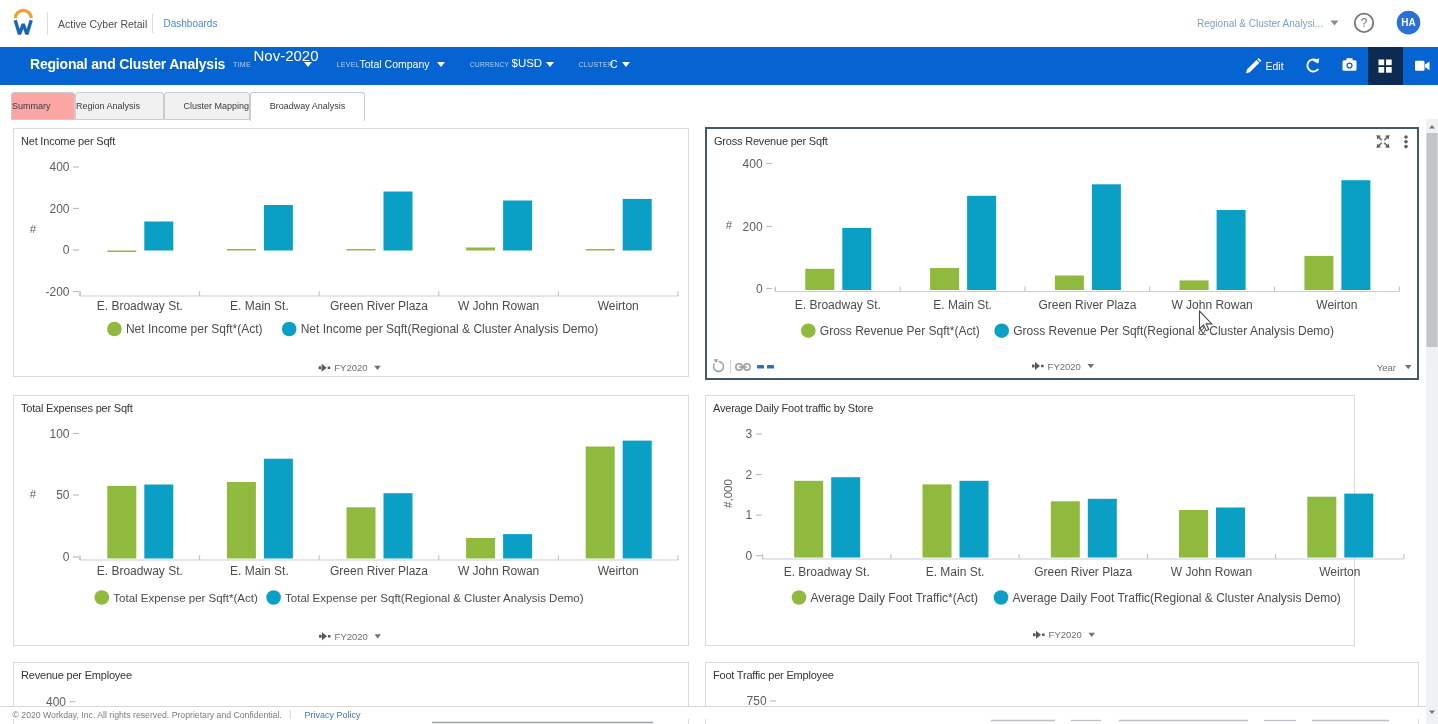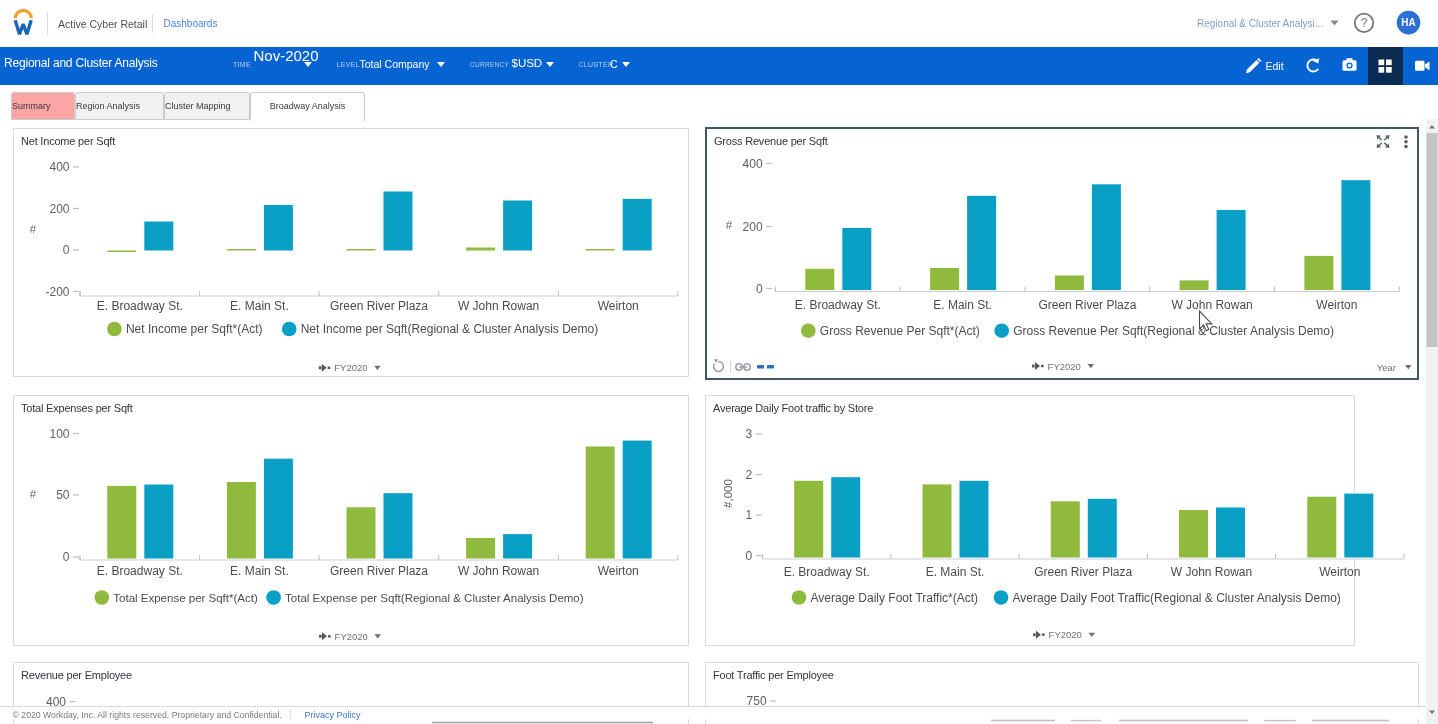--- a/index.html
+++ b/index.html
@@ -21,21 +21,21 @@
   <svg width="120" height="47" style="position:absolute;left:1318px;top:0" xmlns="http://www.w3.org/2000/svg">
     <path d="M12.5 20.5 l8 0 l-4 5 z" fill="#8a8a8a"></path>
     <circle cx="46" cy="22.9" r="9.2" fill="none" stroke="#767676" stroke-width="1.8"></circle>
     <text x="46" y="27.3" text-anchor="middle" font-size="12" fill="#767676">?</text>
     <circle cx="90.5" cy="22.6" r="11.8" fill="#2a70d6"></circle>
     <text x="90.5" y="26.4" text-anchor="middle" font-size="10" font-weight="bold" fill="#fff">HA</text>
   </svg>
 </div>
 
 <div class="abs" style="left:0;top:47px;width:1438px;height:38px;background:#0564d2;color:#fff">
-  <div class="abs" style="left:4px;top:9px;font-size:12px;font-weight:normal;letter-spacing:-0.2px">Regional and Cluster Analysis</div>
+  <div class="abs" style="left:30px;top:9px;font-size:14px;font-weight:bold;letter-spacing:-0.2px">Regional and Cluster Analysis</div>
   <div class="abs" style="left:233px;top:14px;font-size:7px;color:#b8d0ee;letter-spacing:.3px">TIME</div>
   <div class="abs" style="left:253.5px;top:0;font-size:15px">Nov-2020</div>
   <div class="abs" style="left:304px;top:15px;width:0;height:0;border:4px solid transparent;border-top:5px solid #fff"></div>
   <div class="abs" style="left:336.5px;top:14px;font-size:7px;color:#b8d0ee;letter-spacing:.3px">LEVEL</div>
   <div class="abs" style="left:359.5px;top:11px;font-size:10.5px">Total Company</div>
   <div class="abs" style="left:436.5px;top:15px;width:0;height:0;border:4px solid transparent;border-top:5px solid #fff"></div>
   <div class="abs" style="left:470px;top:14px;font-size:6.5px;color:#b8d0ee;letter-spacing:.3px">CURRENCY</div>
   <div class="abs" style="left:511.5px;top:10px;font-size:11.5px">$USD</div>
   <div class="abs" style="left:546px;top:15px;width:0;height:0;border:4px solid transparent;border-top:5px solid #fff"></div>
   <div class="abs" style="left:578.5px;top:14px;font-size:7px;color:#b8d0ee;letter-spacing:.3px">CLUSTER</div>
@@ -66,21 +66,21 @@
     </g>
     <g fill="#fff">
       <rect x="177" y="13.7" width="9.5" height="10" rx="1.2"></rect>
       <path d="M187 17.5 l4.5 -3 v8.8 l-4.5 -3 z"></path>
     </g>
   </svg>
 </div>
 
 <div style="position:absolute;top:92px;height:28px;background:#fca5a5;border:1px solid #cbcbcb;border-radius:3px 3px 0 0;font-size:9px;color:#3a3a3a;text-align:left;line-height:27px;white-space:nowrap;left:11px;width:64px">Summary</div>
 <div style="position:absolute;top:92px;height:28px;background:#f1f1f2;border:1px solid #cbcbcb;border-radius:3px 3px 0 0;font-size:9px;color:#3a3a3a;line-height:27px;white-space:nowrap;left:75px;width:89px">Region Analysis</div>
-<div style="position:absolute;top:92px;height:28px;background:#f1f1f2;border:1px solid #cbcbcb;border-radius:3px 3px 0 0;font-size:9px;color:#3a3a3a;text-align:left;line-height:27px;white-space:nowrap;left:164px;width:86px">Cluster Mapping</div>
+<div style="position:absolute;top:92px;height:28px;background:#f1f1f2;border:1px solid #cbcbcb;border-radius:3px 3px 0 0;font-size:9px;color:#3a3a3a;text-align:right;line-height:27px;white-space:nowrap;left:164px;width:86px">Cluster Mapping</div>
 <div style="position:absolute;top:92px;height:28px;background:#f1f1f2;border:1px solid #cbcbcb;border-radius:3px 3px 0 0;font-size:9px;color:#3a3a3a;text-align:center;line-height:27px;white-space:nowrap;left:250px;width:115px;height:29px;background:#fff;border-bottom:none">Broadway Analysis</div>
 
 <div class="card" style="left:13px;top:128px;width:676px;height:249px">
   <div class="ctitle">Net Income per Sqft</div>
     <svg width="674" height="247" viewBox="0 0 674 247" style="position:absolute;left:0;top:0" xmlns="http://www.w3.org/2000/svg">
       <text x="55.5" y="42.0" text-anchor="end" font-size="12" fill="#5a5f63">400</text>
       <line x1="59.0" y1="38.0" x2="65.0" y2="38.0" stroke="#b9bfc4" stroke-width="1.2"></line>
       <text x="55.5" y="83.5" text-anchor="end" font-size="12" fill="#5a5f63">200</text>
       <line x1="59.0" y1="79.5" x2="65.0" y2="79.5" stroke="#b9bfc4" stroke-width="1.2"></line>
       <text x="55.5" y="125.0" text-anchor="end" font-size="12" fill="#5a5f63">0</text>

